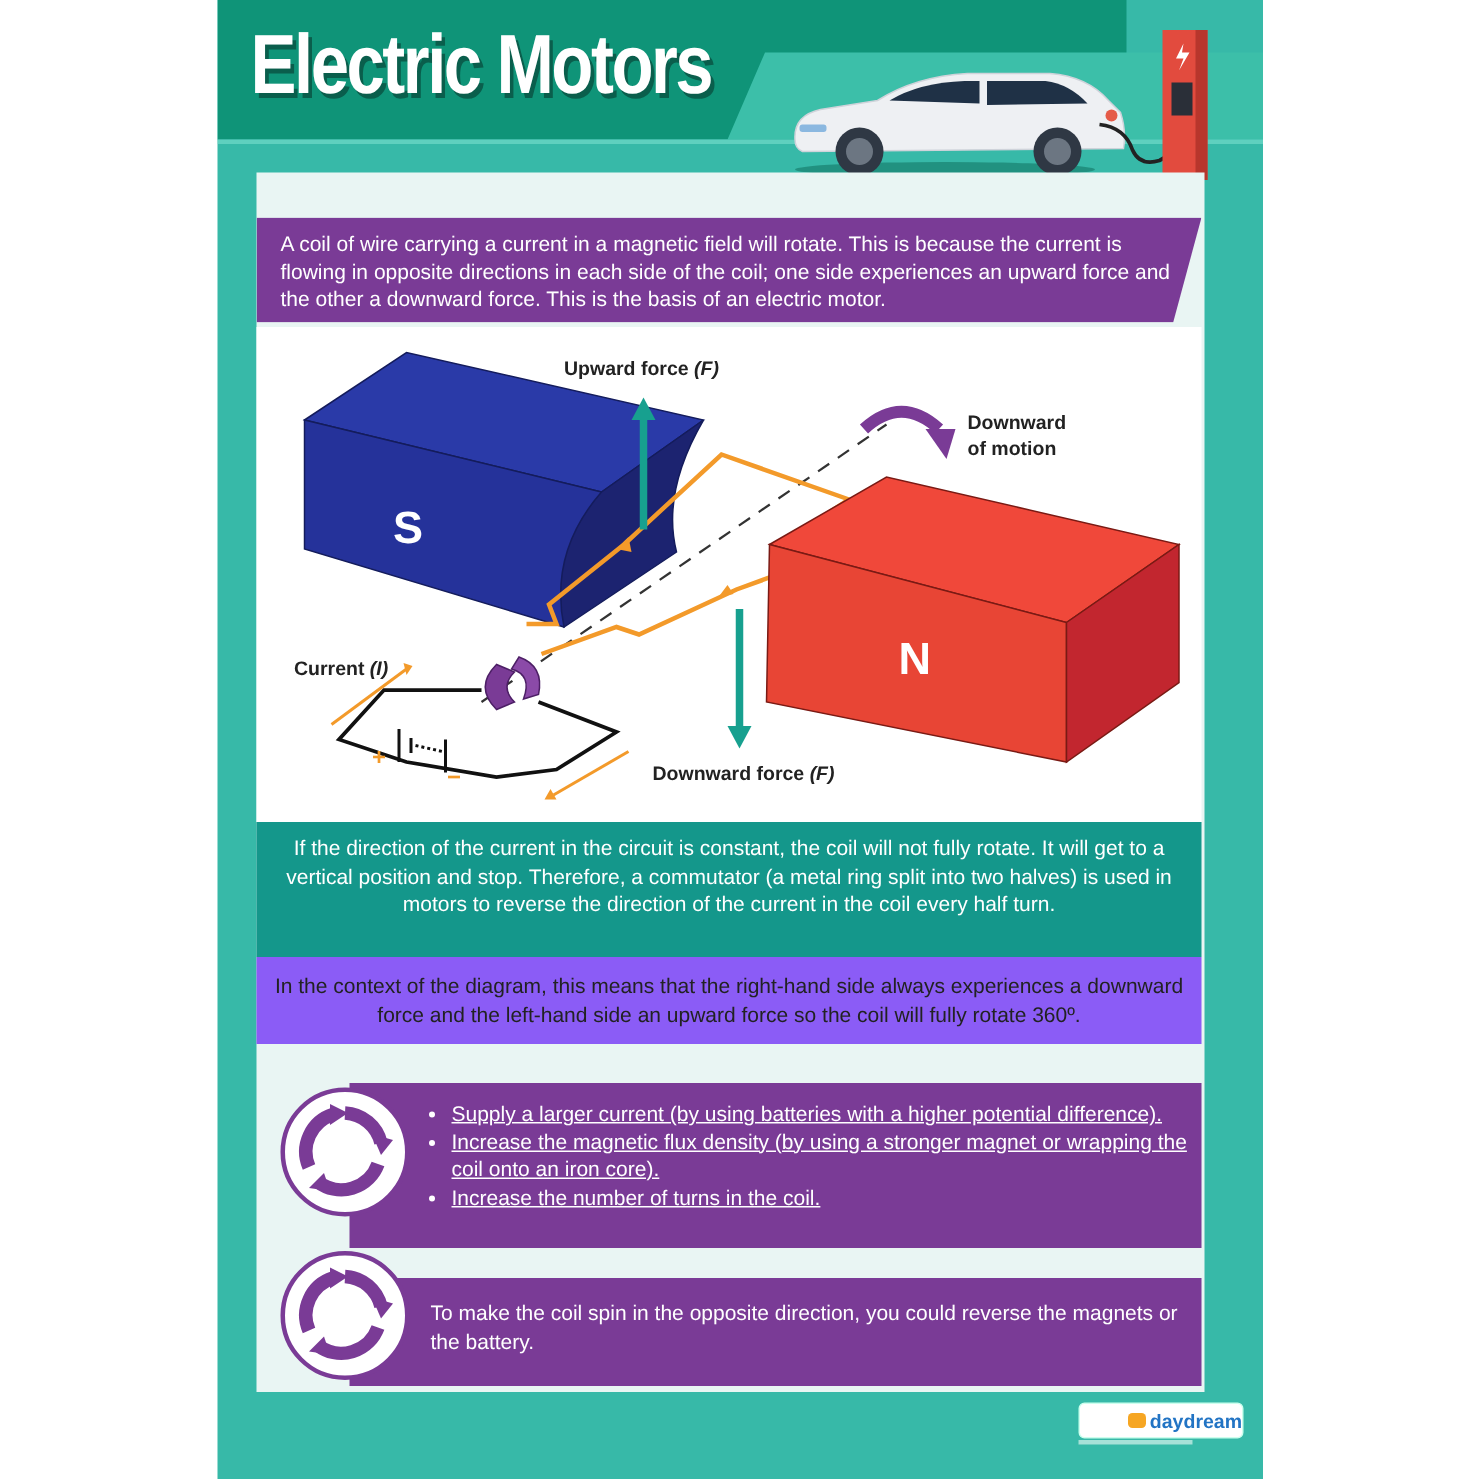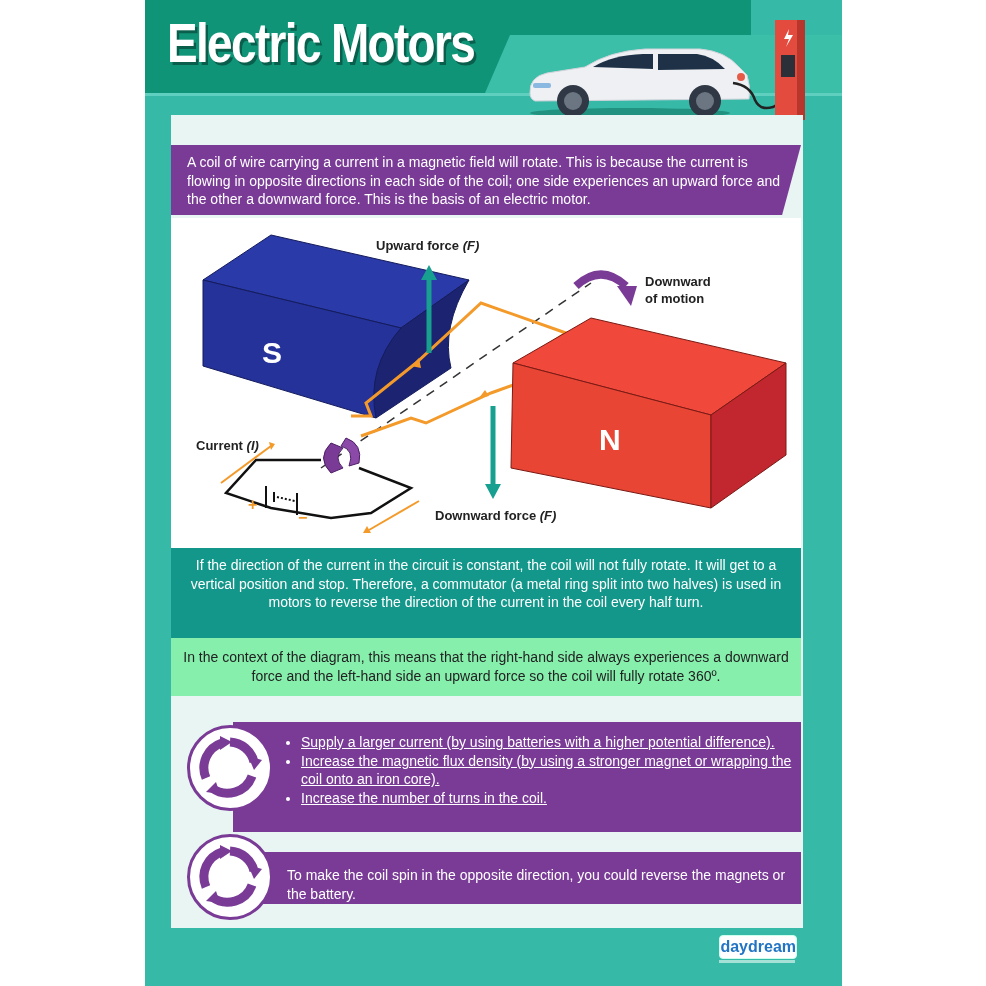--- a/index.html
+++ b/index.html
@@ -10,30 +10,30 @@
   .title { position:absolute; left:22px; top:10px; font-family:"Liberation Sans", sans-serif; font-weight:bold;
            font-size:56px; color:#ffffff; letter-spacing:-2px; transform:scaleX(0.82); transform-origin:left top;
            text-shadow:3px 3px 0 #0a5e4c; }
   .panel { position:absolute; left:26px; top:115px; width:632px; height:813px; background:#e9f5f3; }
   .purple-box { position:absolute; background:#7a3b96; color:#fff; font-size:14px; line-height:18.5px;margin-top:12px; }
   .intro { left:26px; top:133px; width:630px; height:70px; padding:8px 16px; box-sizing:border-box;
            clip-path:polygon(0 0,100% 0,97% 100%,0 100%); }
   .diagram { position:absolute; left:26px; top:218px; width:630px; height:330px; background:#ffffff; }
   .teal-box { position:absolute; left:26px; top:548px; width:630px; height:90px; background:#14978b;
               color:#fff; font-size:14px; line-height:18.5px; text-align:center; padding:8px 10px; box-sizing:border-box; }
-  .context { position:absolute; left:26px; top:638px; width:630px; height:58px; background:#86efac;
+  .context { position:absolute; left:26px; top:638px; width:630px; height:58px; background:#8b5cf6;
              color:#222; font-size:14px; line-height:18.5px; text-align:center; padding:10px 10px; box-sizing:border-box; }
   .tip1 { left:88px; top:710px; width:568px; height:110px; padding:8px 0 0 54px; box-sizing:border-box; }
-  .tip2 { left:88px; top:840px; width:568px; height:52px; padding:14px 0 1px 54px; box-sizing:border-box; }
+  .tip2 { left:88px; top:840px; width:568px; height:72px; padding:14px 0 1px 54px; box-sizing:border-box; }
   .tip ul { margin:3px 0 0 0; padding-left:14px; }
   .tip li { margin:0;text-decoration:underline; }
   .cycle { position:absolute; width:86px; height:86px; border-radius:50%; background:#fff;
            border:3px solid #7a3b96; box-sizing:border-box; }
   .logo { position:absolute; left:574px; top:935px; width:76px; height:22px; background:#fff; border-radius:4px;
-          border:1px solid #cfe; font-size:16px; font-weight:bold; color:#2274c4; display:flex; align-items:center; justify-content:flex-end; gap:3px;}
+          border:1px solid #cfe; font-size:13px; font-weight:bold; color:#2274c4; display:flex; align-items:center; justify-content:flex-end; gap:3px;padding-left:32px;}
   .logo-mark { width:14px; height:10px; background:#f6a623; border-radius:3px; display:inline-block; }
   .copyright { position:absolute; left:574px; top:960px; width:76px; height:3px; background:#d6f2ed; opacity:.7; }
   .lbl { position:absolute; font-size:13px; font-weight:bold; color:#222; }
   .lbl i { font-style:italic; }
   .margin-white { position:absolute; top:0; width:145px; height:986px; background:#fff; }
 </style>
 </head>
 <body>
 
 <div class="margin-white" style="left:0"></div>

